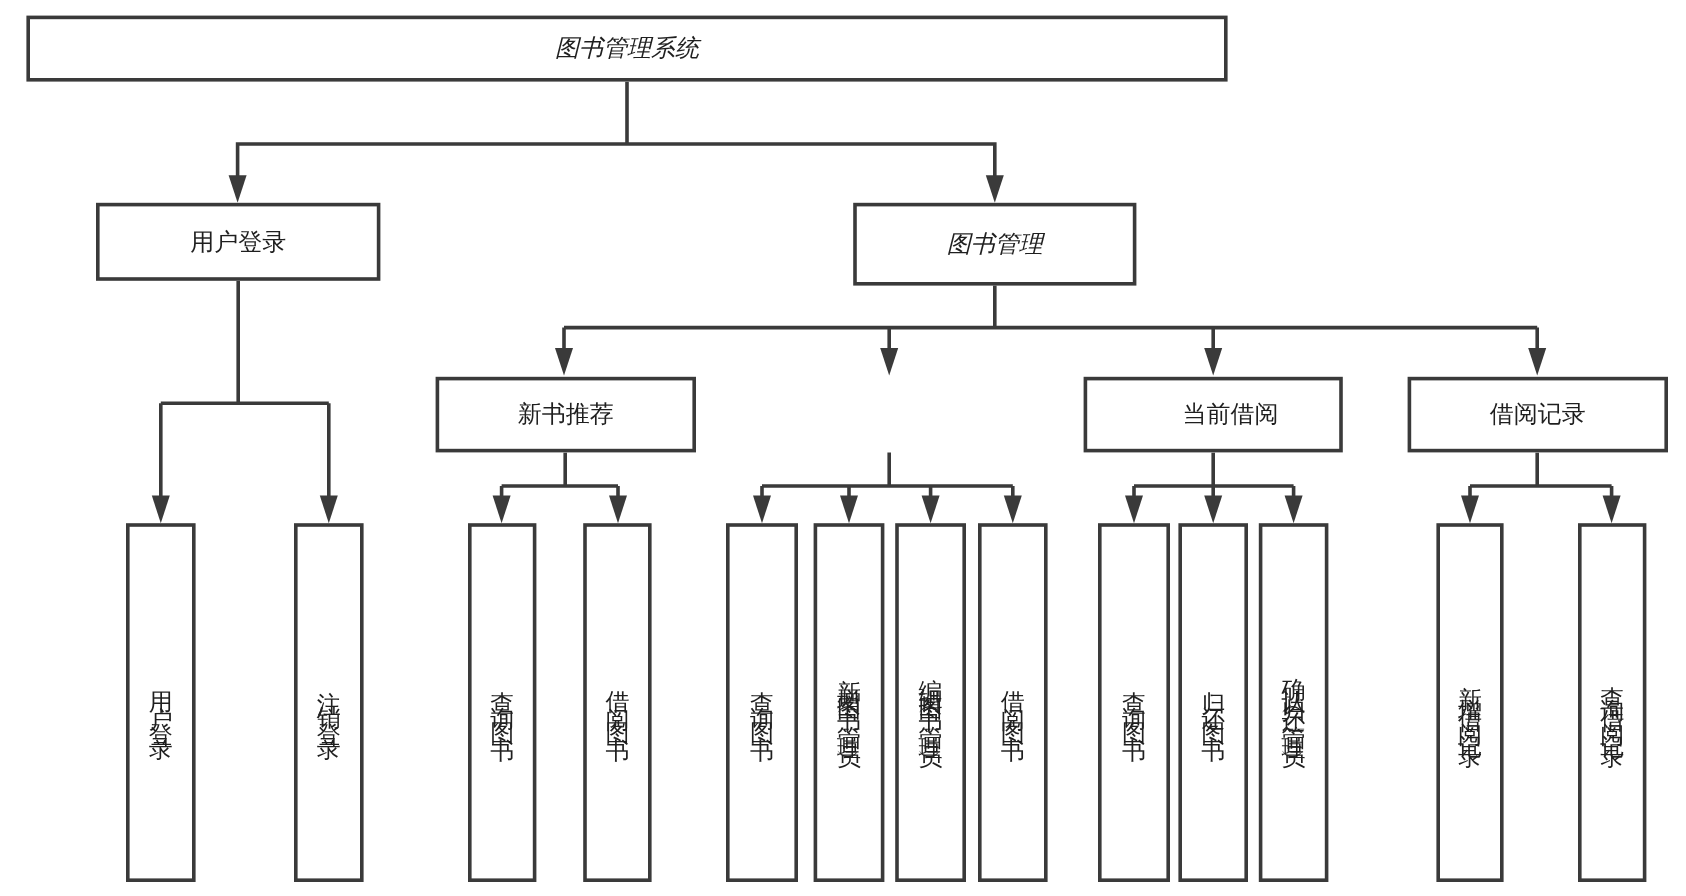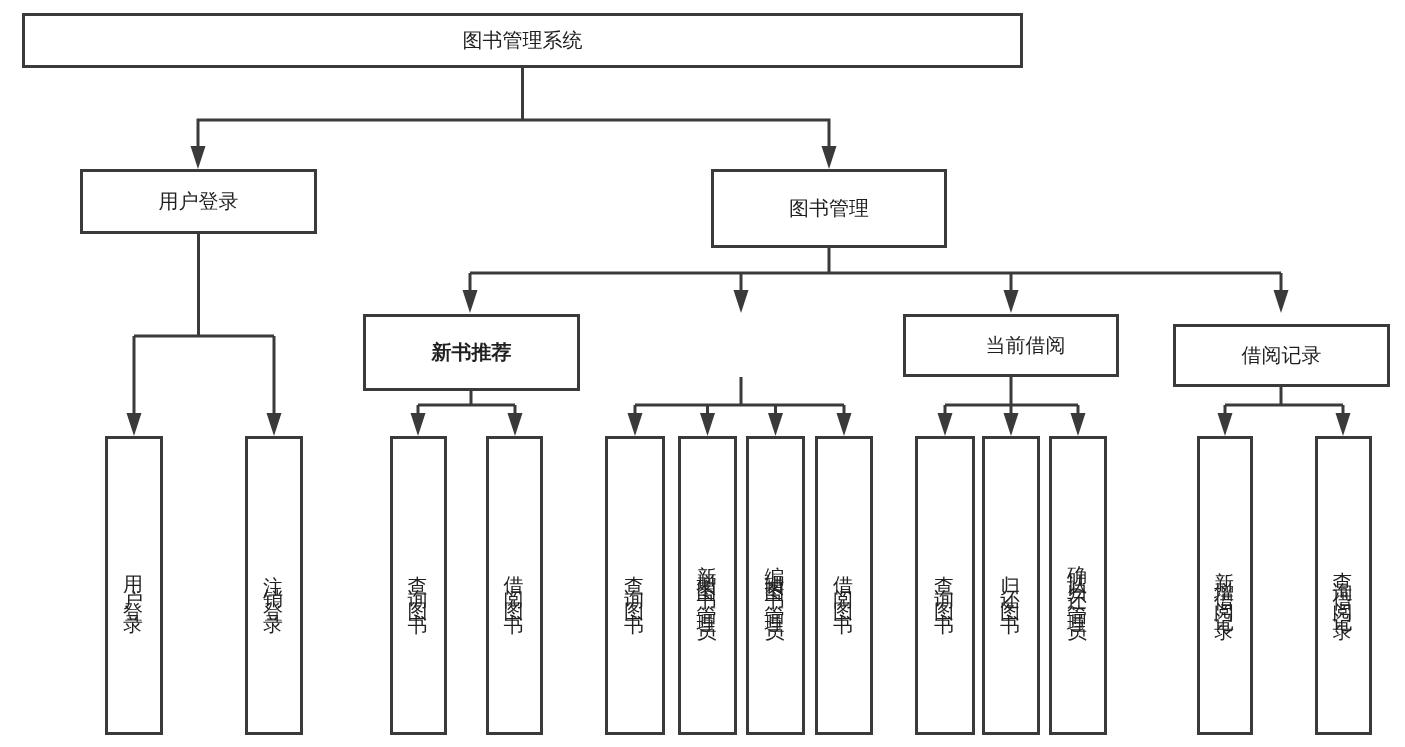--- a/index.html
+++ b/index.html
@@ -97,38 +97,38 @@
       <polygon points="1070.5,413 1085.5,413 1078,436"></polygon>
     </g>
 
     <g>
       <path d="M1281,377 V406.5 M1225,405 H1343 M1225,405 V417 M1343,405 V417"></path>
       <polygon points="1217.5,413 1232.5,413 1225,436"></polygon>
       <polygon points="1335.5,413 1350.5,413 1343,436"></polygon>
     </g>
   </svg>
 
-  <div class="node hnode" style="left:22px;top:13px;width:1001px;height:55px;">
+  <div class="node hnode" style="left:22px;top:13px;width:1001px;height:55px;font-style:italic;">
     <span>图书管理系统</span>
   </div>
 
   <div class="node hnode" style="left:80px;top:169px;width:237px;height:65px;">
     <span>用户登录</span>
   </div>
-  <div class="node hnode" style="left:711px;top:169px;width:236px;height:79px;">
+  <div class="node hnode" style="left:711px;top:169px;width:236px;height:69px;font-style:italic;">
     <span>图书管理</span>
   </div>
 
-  <div class="node hnode" style="left:363px;top:314px;width:217px;height:77px;font-weight:bold;">
+  <div class="node hnode" style="left:363px;top:314px;width:217px;height:63px;">
     <span>新书推荐</span>
   </div>
   <div class="node hnode" style="left:903px;top:314px;width:216px;height:63px;padding-left:29px;">
     <span>当前借阅</span>
   </div>
-  <div class="node hnode" style="left:1173px;top:314px;width:217px;height:63px;margin-top:10px;">
+  <div class="node hnode" style="left:1173px;top:314px;width:217px;height:63px;">
     <span>借阅记录</span>
   </div>
 
   <div class="node leaf" style="left:105px;top:436px;width:58px;height:299px;">
     <span>用户登录</span>
   </div>
   <div class="node leaf" style="left:245px;top:436px;width:58px;height:299px;">
     <span>注销登录</span>
   </div>
 

